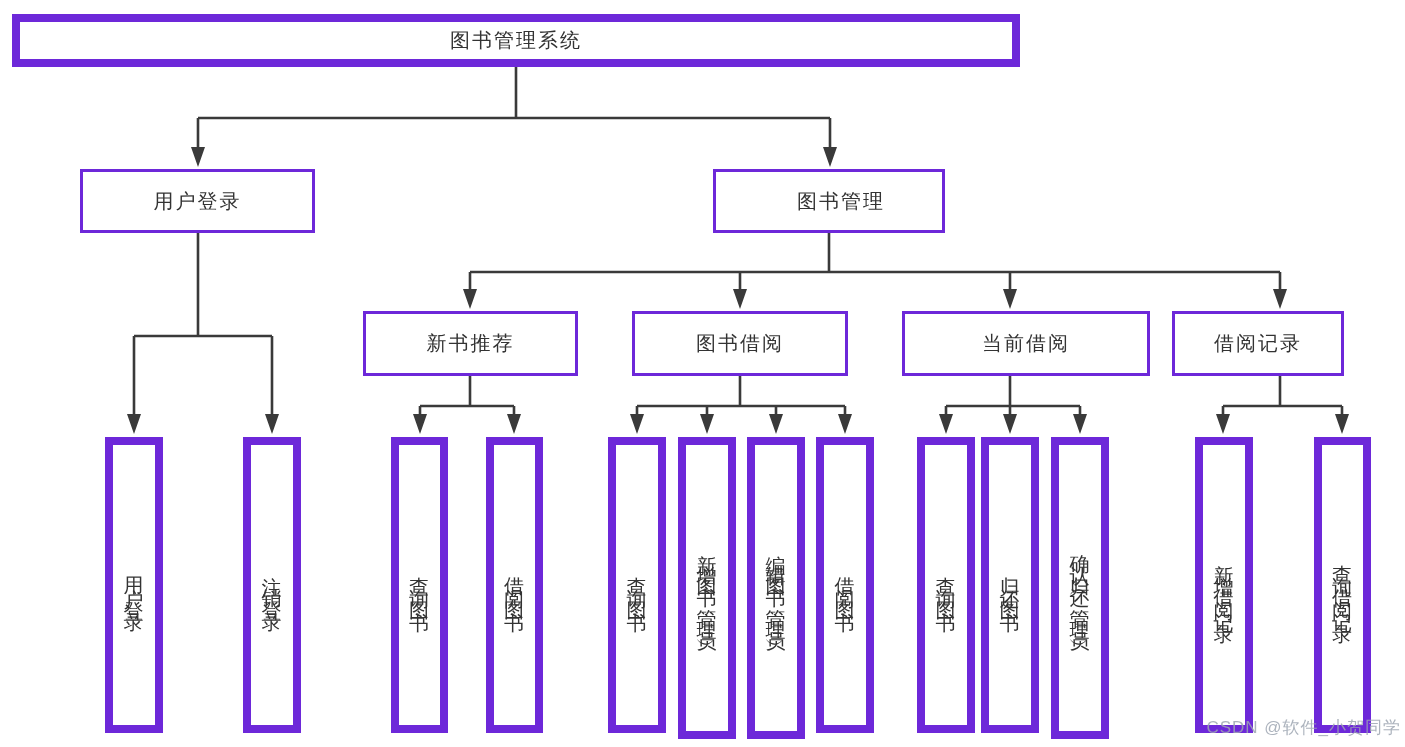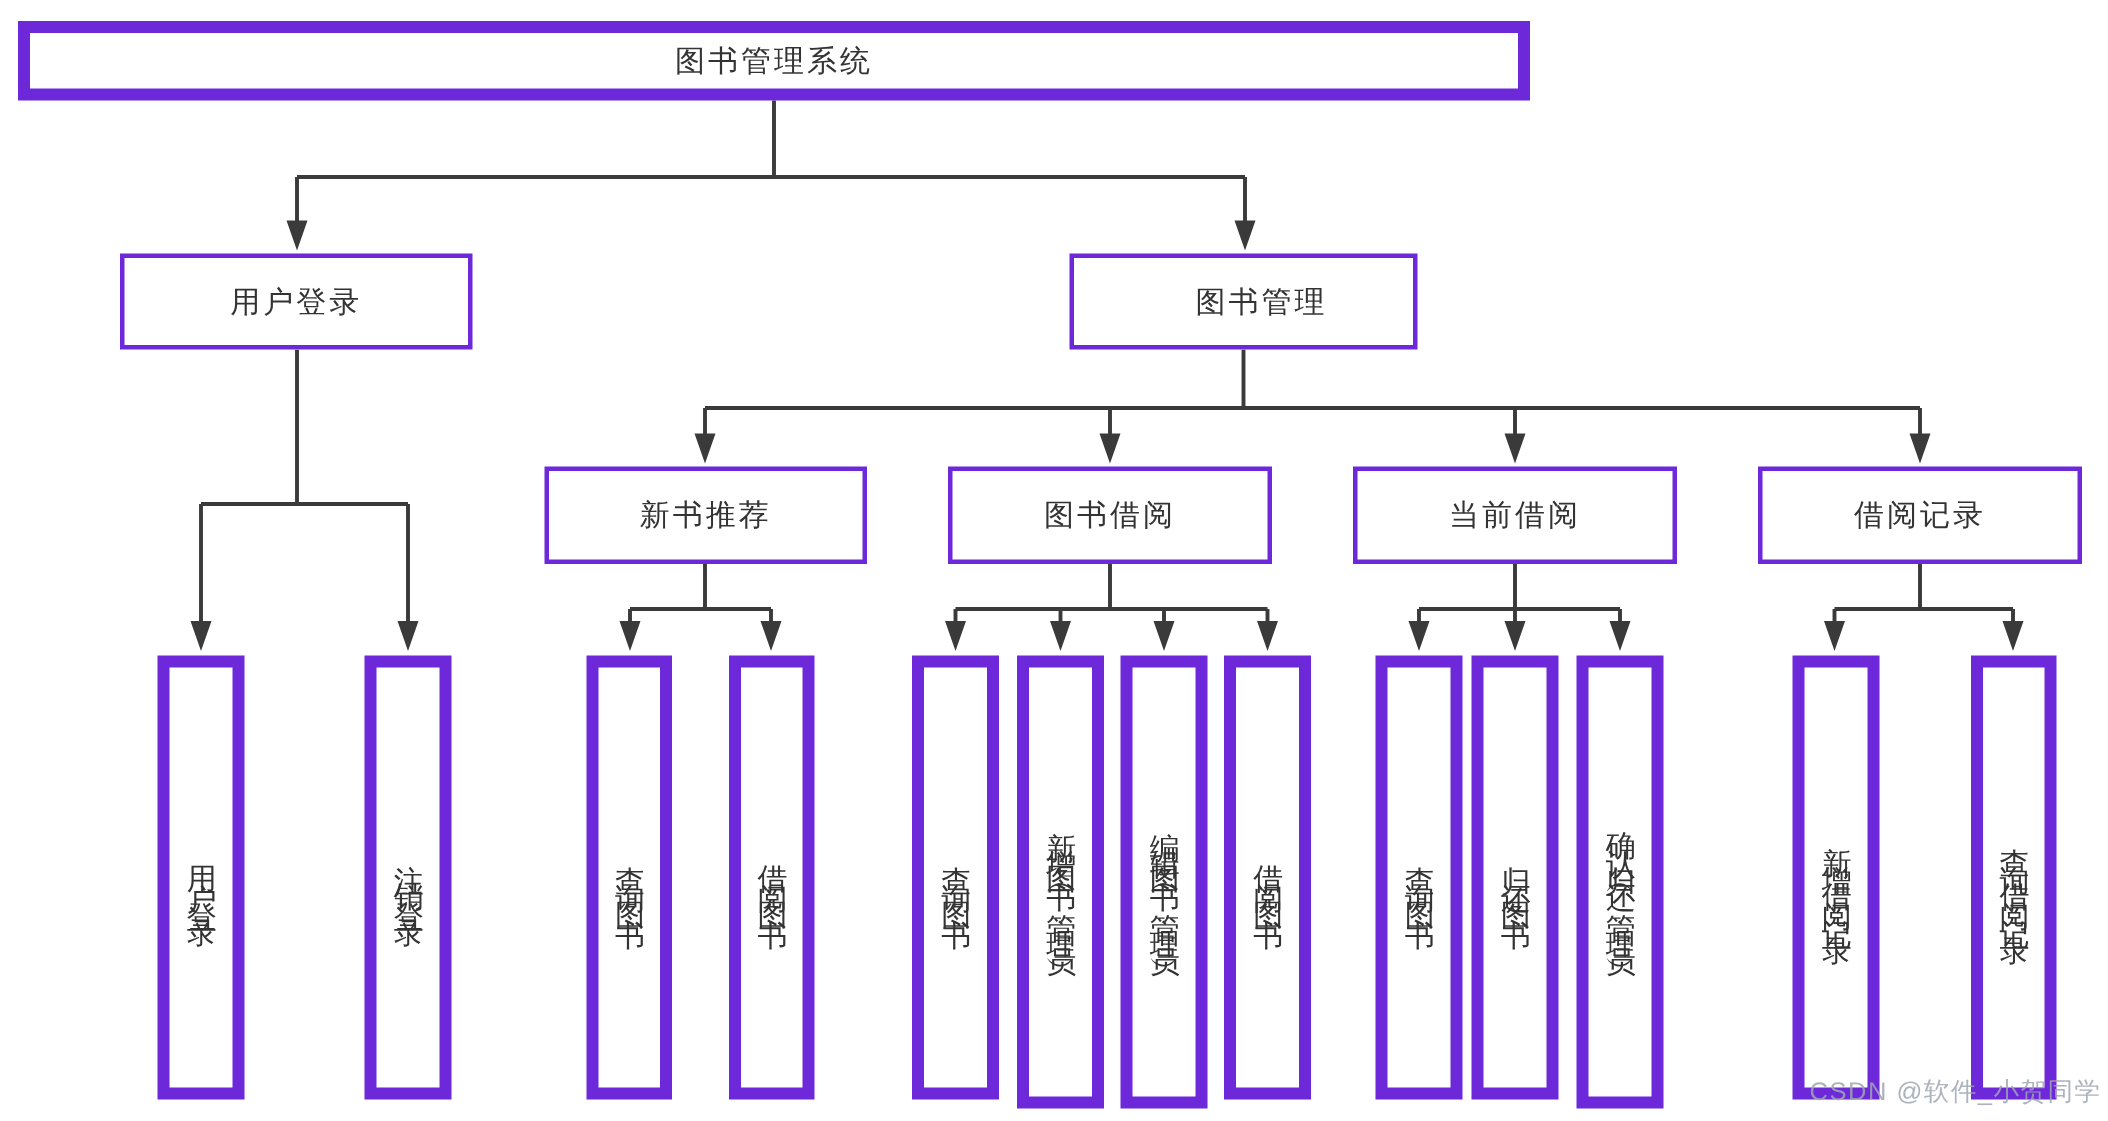--- a/index.html
+++ b/index.html
@@ -49,22 +49,22 @@
   }
   .node.leaf.admin .lbl {
     letter-spacing: 11px;
   }
   
   #root-box            { left: 12px;   top: 14px;  width: 1008px; height: 53px; }
   #user-login-box      { left: 80px;   top: 169px; width: 235px;  height: 64px; }
   #book-mgmt-box       { left: 713px;  top: 169px; width: 232px;  height: 64px; padding-left: 24px; }
   #new-book-box        { left: 363px;  top: 311px; width: 215px;  height: 65px; }
   #book-borrow-box     { left: 632px;  top: 311px; width: 216px;  height: 65px; }
-  #current-borrow-box  { left: 902px;  top: 311px; width: 216px;  height: 65px; }
-  #borrow-records-box  { left: 1172px; top: 311px; width: 216px;  height: 65px; }
+  #current-borrow-box  { left: 902px;  top: 311px; width: 248px;  height: 65px; }
+  #borrow-records-box  { left: 1172px; top: 311px; width: 172px;  height: 65px; }
 
   #leaf-user-login     { left: 105px;  top: 437px; width: 58px; height: 296px; }
   #leaf-logout         { left: 243px;  top: 437px; width: 58px; height: 296px; }
   #leaf-query-a        { left: 391px;  top: 437px; width: 57px; height: 296px; }
   #leaf-borrow-a       { left: 486px;  top: 437px; width: 57px; height: 296px; }
   #leaf-query-b        { left: 608px;  top: 437px; width: 58px; height: 296px; }
   #leaf-add-book       { left: 678px;  top: 437px; width: 58px; height: 302px; }
   #leaf-edit-book      { left: 747px;  top: 437px; width: 58px; height: 302px; }
   #leaf-borrow-b       { left: 816px;  top: 437px; width: 58px; height: 296px; }
   #leaf-query-c        { left: 917px;  top: 437px; width: 58px; height: 296px; }

